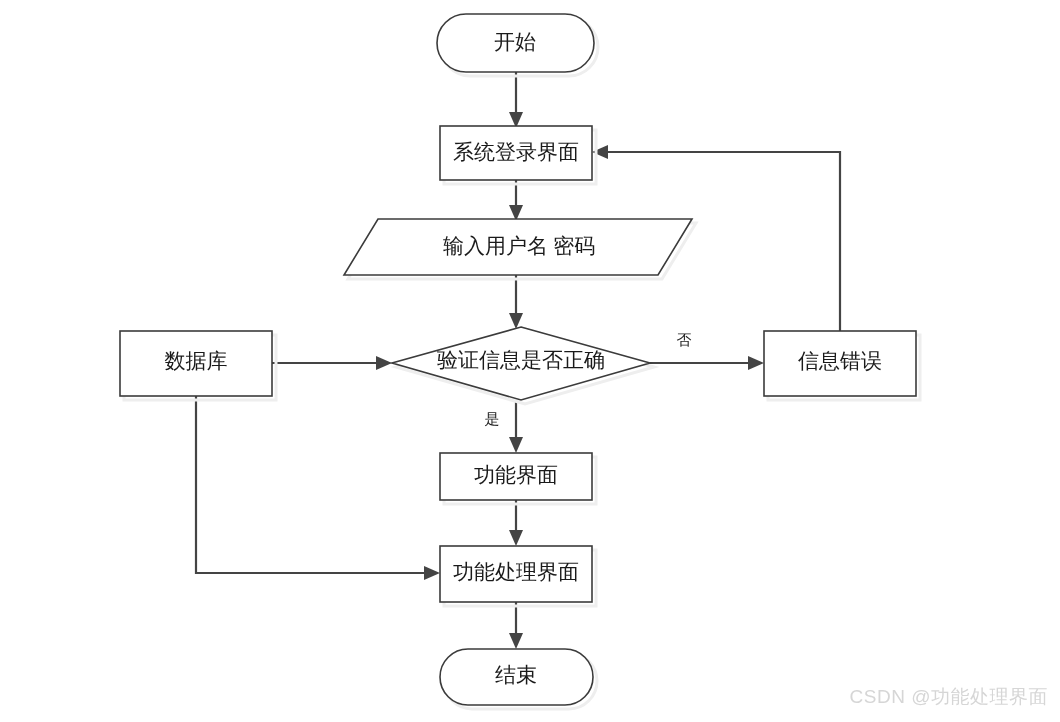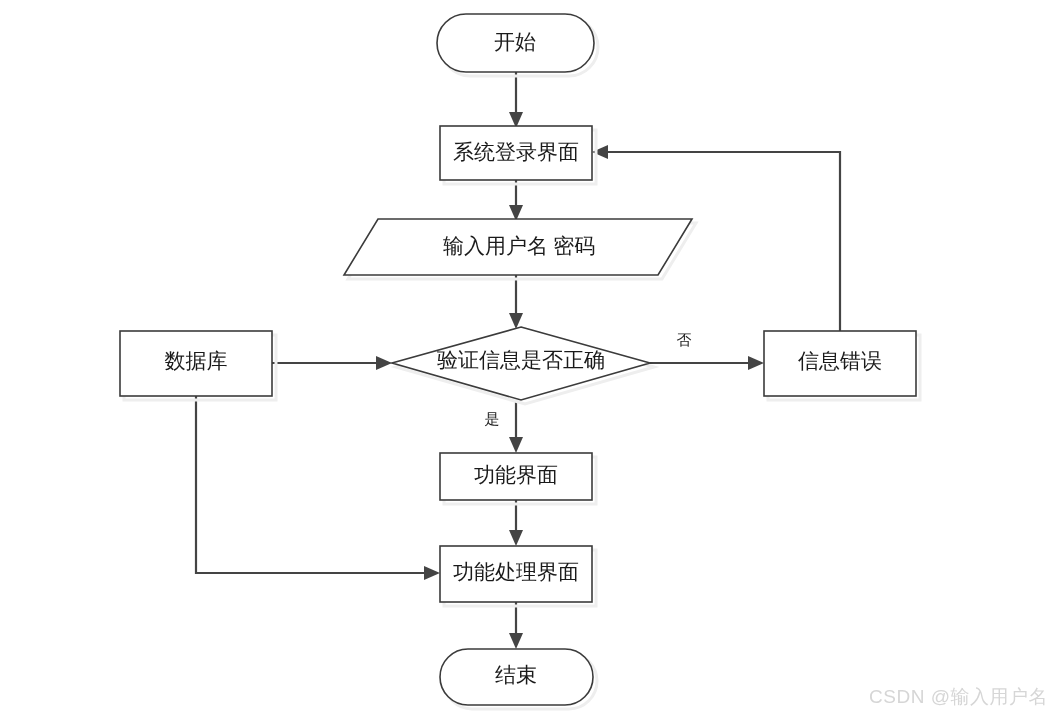--- a/index.html
+++ b/index.html
@@ -177,15 +177,15 @@
     </g>
 
     <g>
       <rect class="node-shadow" x="444" y="653" width="153" height="56" rx="28" ry="28"></rect>
       <rect class="node-shape" x="440" y="649" width="153" height="56" rx="28" ry="28"></rect>
       <text class="node-label" x="516" y="677">结束</text>
     </g>
 
   </svg>
 
-  <div class="watermark">CSDN @输入用户名</div>
+  <div class="watermark">CSDN @功能处理界面</div>
 
 </div>
 
 </body></html>

